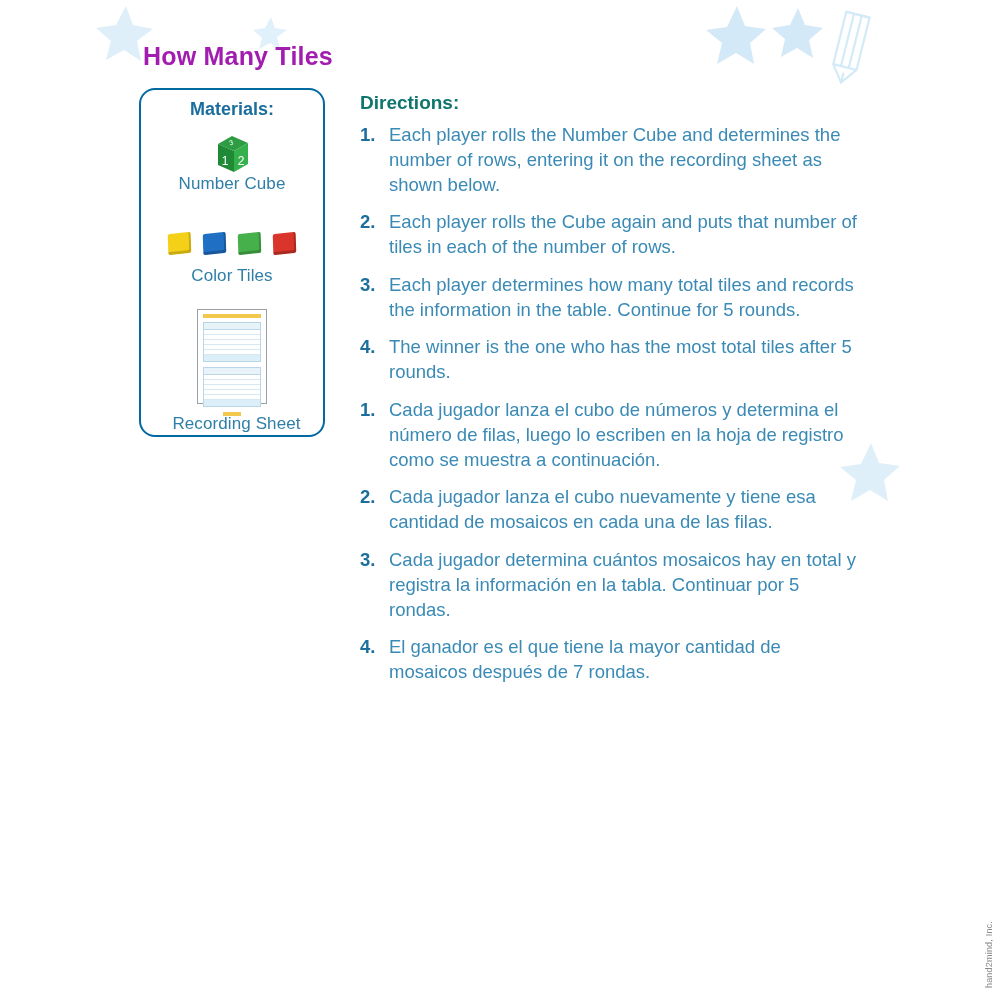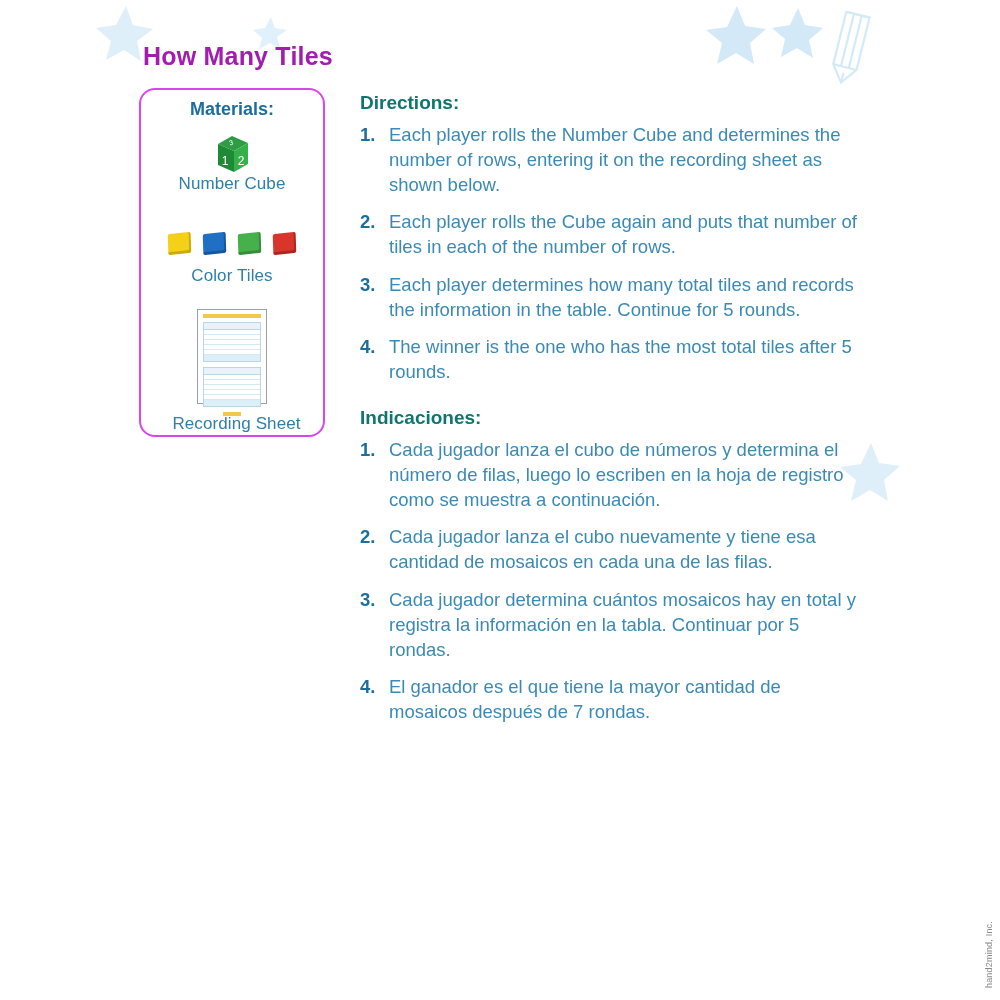--- a/index.html
+++ b/index.html
@@ -36,21 +36,21 @@
     z-index: 3;
   }
 
   
   .materials-box {
     position: absolute;
     left: 139px;
     top: 88px;
     width: 186px;
     height: 349px;
-    border: 2px solid #d946ef;
+    border: 2px solid #0369a1;
     border-radius: 16px;
     background: #ffffff;
     box-sizing: border-box;
     z-index: 2;
   }
   .materials-title {
     text-align: center;
     margin-top: 9px;
     font-size: 18px;
     font-weight: bold;
@@ -278,21 +278,20 @@
 <div class="content">
 
   <h2 class="section-heading">Directions:</h2>
   <ol class="steps">
     <li><span class="num">1.</span><span>Each player rolls the Number Cube and determines the number of rows, entering it on the recording sheet as shown below.</span></li>
     <li><span class="num">2.</span><span>Each player rolls the Cube again and puts that number of tiles in each of the number of rows.</span></li>
     <li><span class="num">3.</span><span>Each player determines how many total tiles and records the information in the table. Continue for 5 rounds.</span></li>
     <li><span class="num">4.</span><span>The winner is the one who has the most total tiles after 5 rounds.</span></li>
   </ol>
 
-  <h2 class="section-heading spanish-heading">Indicaciones:</h2>
   <ol class="steps">
     <li><span class="num">1.</span><span>Cada jugador lanza el cubo de números y determina el número de filas, luego lo escriben en la hoja de registro como se muestra a continuación.</span></li>
     <li><span class="num">2.</span><span>Cada jugador lanza el cubo nuevamente y tiene esa cantidad de mosaicos en cada una de las filas.</span></li>
     <li><span class="num">3.</span><span>Cada jugador determina cuántos mosaicos hay en total y registra la información en la tabla. Continuar por 5 rondas.</span></li>
     <li><span class="num">4.</span><span>El ganador es el que tiene la mayor cantidad de mosaicos después de 7 rondas.</span></li>
   </ol>
 </div>
 
 <div class="example">
 

